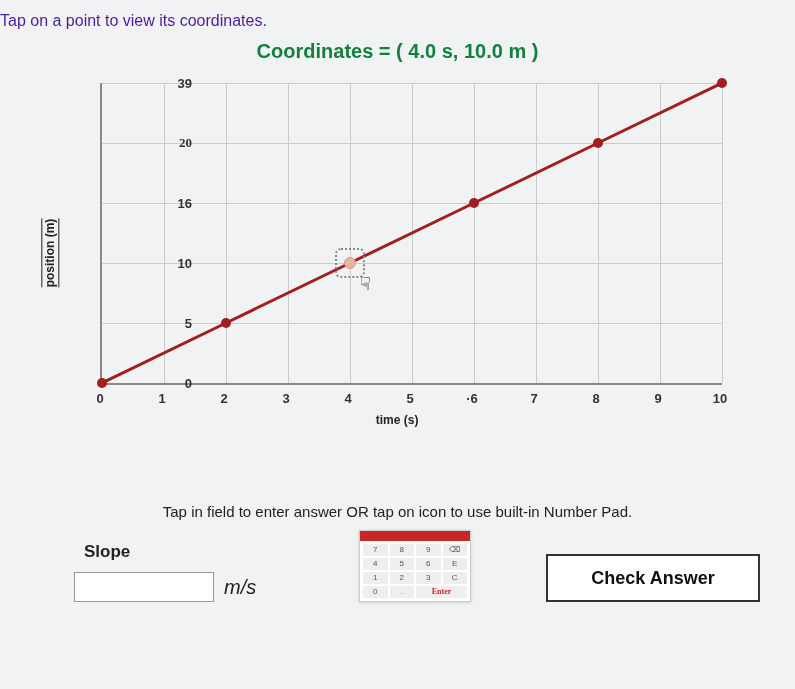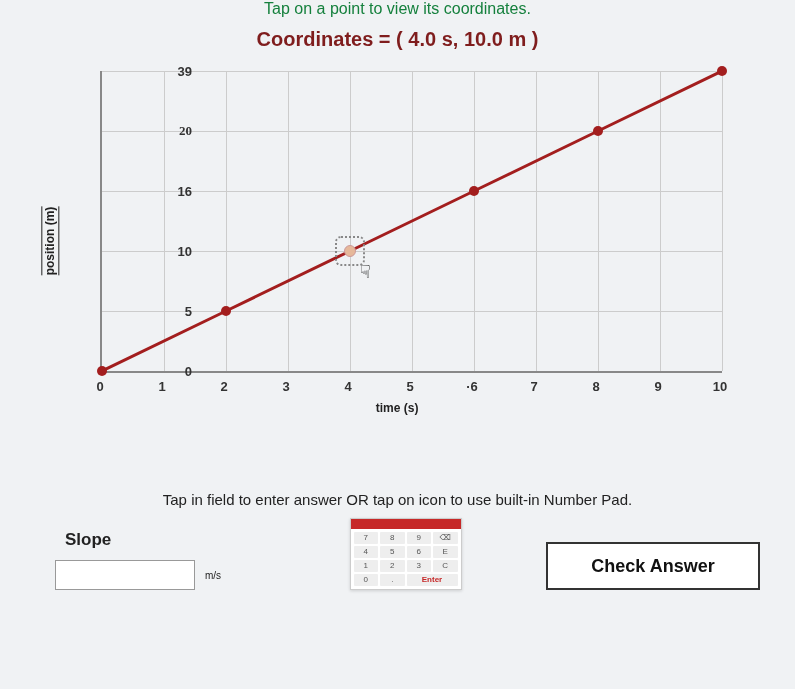--- a/index.html
+++ b/index.html
@@ -6,30 +6,29 @@
     margin: 0;
     padding: 0;
     width: 795px;
     height: 689px;
     background: #f0f2f4;
     font-family: Arial, sans-serif;
     overflow: hidden;
     position: relative;
   }
   .instruction {
-    text-align: center;
     font-size: 16px;
-    color: #15803d;
-    padding-top: 0;
+    color: #4c1d95;
+    padding-top: 12px;
   }
   .coords {
     text-align: center;
     font-size: 20px;
     font-weight: bold;
-    color: #7f1d1d;
+    color: #15803d;
     margin-top: 10px;
     margin-bottom: 10px;
   }
   .chart-wrap {
     position: relative;
     width: 720px;
     height: 360px;
     margin-left: 20px;
   }
   .ylabel {
@@ -124,21 +123,21 @@
   .answer-hint {
     text-align: center;
     font-size: 15px;
     color: #222;
     margin-top: 70px;
   }
   .answer-row {
     display: flex;
     align-items: flex-end;
     justify-content: space-between;
-    padding: 10px 35px 0 55px;
+    padding: 10px 35px 0 74px;
     gap: 20px;
   }
   .slope-block { width: 210px; }
   .slope-label {
     font-size: 17px;
     font-weight: bold;
     color: #222;
     margin-bottom: 10px;
     margin-left: 10px;
   }
@@ -149,21 +148,21 @@
   }
   .slope-input {
     width: 140px;
     height: 30px;
     border: 1px solid #999;
     background: #fff;
     font-size: 15px;
     padding: 0 6px;
     box-sizing: border-box;
   }
-  .unit { font-size: 10px; color: #222; }
+  .unit { font-size: 20px; color: #222; font-style: italic; }
   .keypad {
     width: 110px;
     border: 1px solid #ccc;
     background: #fff;
     box-shadow: 0 1px 3px rgba(0,0,0,0.15);
     cursor: pointer;
   }
   .keypad-head {
     height: 10px;
     background: #c62828;
@@ -176,21 +175,21 @@
   }
   .keypad-grid span {
     background: #eee;
     font-size: 8px;
     text-align: center;
     line-height: 12px;
     height: 12px;
     color: #555;
     border-radius: 1px;
   }
-  .keypad-grid .wide { grid-column: span 2; }
+  .keypad-grid .wide { grid-column: span 2; font-family: Liberation Serif, serif; }
   .keypad-grid .red { color: #c62828; font-weight: bold; }
   .check-btn {
     width: 210px;
     height: 44px;
     border: 2px solid #333;
     background: #fff;
     font-size: 18px;
     font-weight: bold;
     color: #111;
     cursor: pointer;

